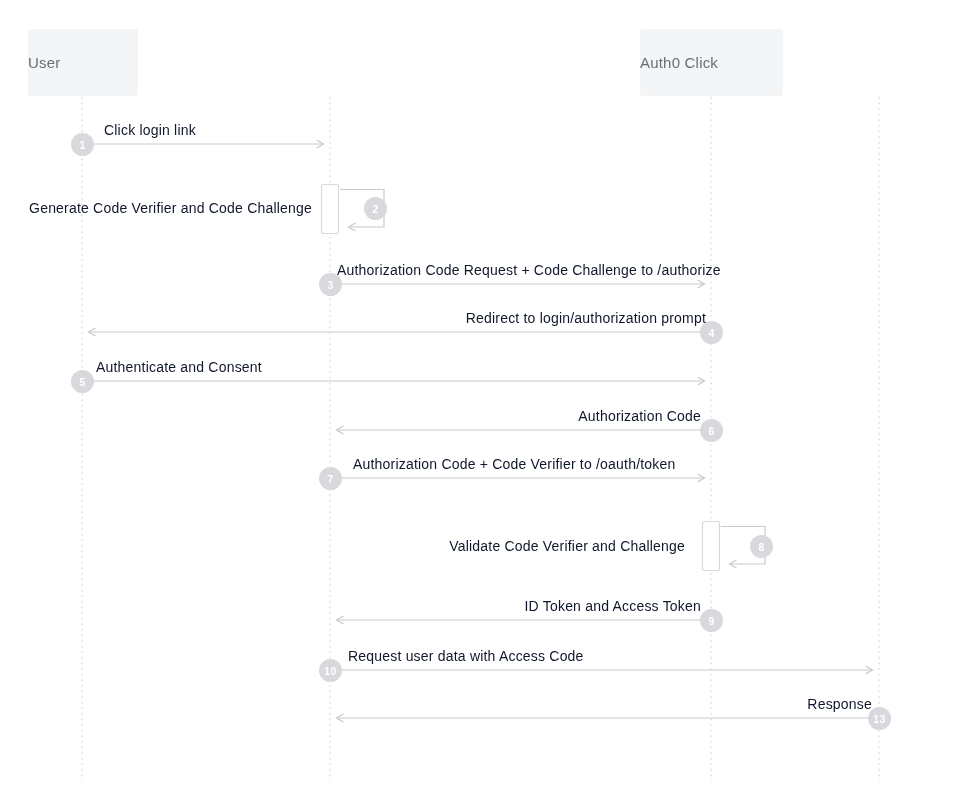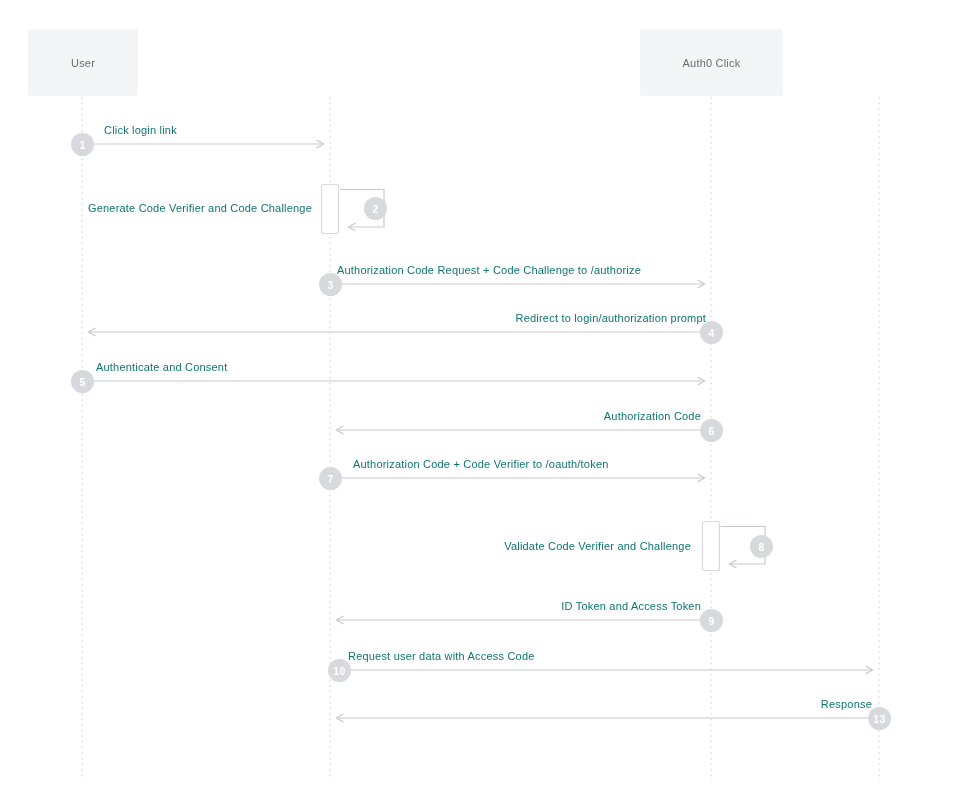--- a/index.html
+++ b/index.html
@@ -7,33 +7,33 @@
     position:relative;
     width:980px;height:797px;
     background:#ffffff;
     font-family:"Liberation Sans","DejaVu Sans",sans-serif;
     overflow:hidden;
   }
   .layer{position:absolute;left:0;top:0;}
   .actor{
     position:absolute;top:29px;height:67px;
     background:#f4f5f7;border-radius:3px;
-    display:flex;align-items:center;justify-content:center;
-    color:#696e75;font-size:11px;letter-spacing:.2px;
+    display:flex;align-items:center;
+    color:#696e75;font-size:15px;letter-spacing:.2px;
   }
   .badge{
     position:absolute;width:23px;height:23px;border-radius:50%;
     background:#d7d9dd;color:#ffffff;
     font-size:10.5px;font-weight:bold;
     display:flex;align-items:center;justify-content:center;
     letter-spacing:.3px;
   }
   .msg-label{
-    position:absolute;font-size:11px;line-height:16px;
-    color:#0f766e;white-space:nowrap;letter-spacing:.2px;
+    position:absolute;font-size:14px;line-height:16px;
+    color:#0f172a;white-space:nowrap;letter-spacing:.2px;
   }
 </style>
 </head>
 <body>
 
 <div class="diagram">
 
   <svg class="layer" width="980" height="797" viewBox="0 0 980 797">
     <defs>
       <marker id="chev" markerWidth="12" markerHeight="12" refX="7.5" refY="4.5" orient="auto" markerUnits="userSpaceOnUse">
@@ -70,30 +70,30 @@
       <span>Auth0 Click</span>
     </div>
 
   <div class="msg-label" style="left:104px;top:122px">Click login link</div>
   <div class="msg-label" style="right:668px;top:200px">Generate Code Verifier and Code Challenge</div>
   <div class="msg-label" style="left:337px;top:262px">Authorization Code Request + Code Challenge to /authorize</div>
   <div class="msg-label" style="right:274px;top:310px">Redirect to login/authorization prompt</div>
   <div class="msg-label" style="left:96px;top:359px">Authenticate and Consent</div>
   <div class="msg-label" style="right:279px;top:408px">Authorization Code</div>
   <div class="msg-label" style="left:353px;top:456px">Authorization Code + Code Verifier to /oauth/token</div>
-  <div class="msg-label" style="right:289px;top:538px">Validate Code Verifier and Challenge</div>
+  <div class="msg-label" style="right:295px;top:538px">Validate Code Verifier and Challenge</div>
   <div class="msg-label" style="right:279px;top:598px">ID Token and Access Token</div>
   <div class="msg-label" style="left:348px;top:648px">Request user data with Access Code</div>
   <div class="msg-label" style="right:108px;top:696px">Response</div>
 
   <div class="badge" style="left:71px;top:133px">1</div>
   <div class="badge" style="left:364px;top:197px">2</div>
   <div class="badge" style="left:319px;top:273px">3</div>
   <div class="badge" style="left:700px;top:321px">4</div>
   <div class="badge" style="left:71px;top:370px">5</div>
   <div class="badge" style="left:700px;top:419px">6</div>
   <div class="badge" style="left:319px;top:467px">7</div>
   <div class="badge" style="left:750px;top:535px">8</div>
   <div class="badge" style="left:700px;top:609px">9</div>
-  <div class="badge" style="left:328px;top:659px">10</div>
+  <div class="badge" style="left:319px;top:659px">10</div>
   <div class="badge" style="left:868px;top:707px">13</div>
 
 </div>
 
 </body></html>

